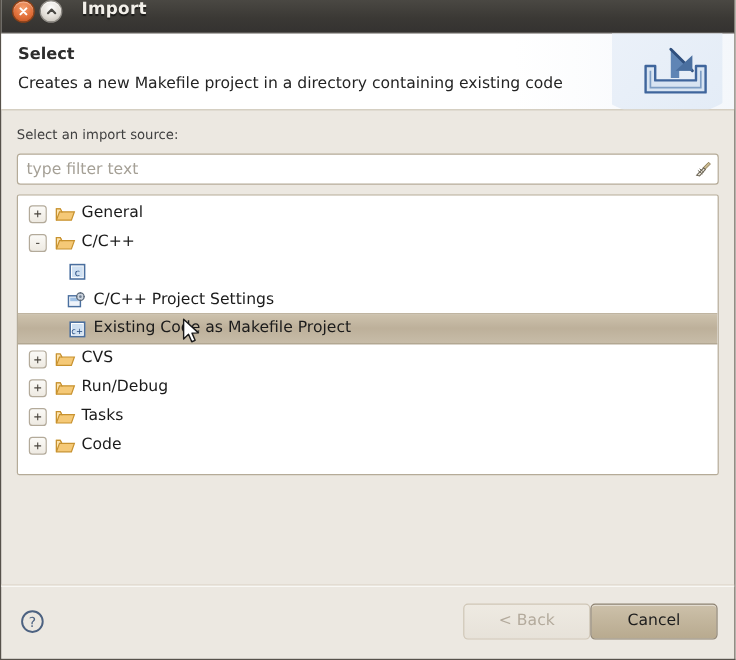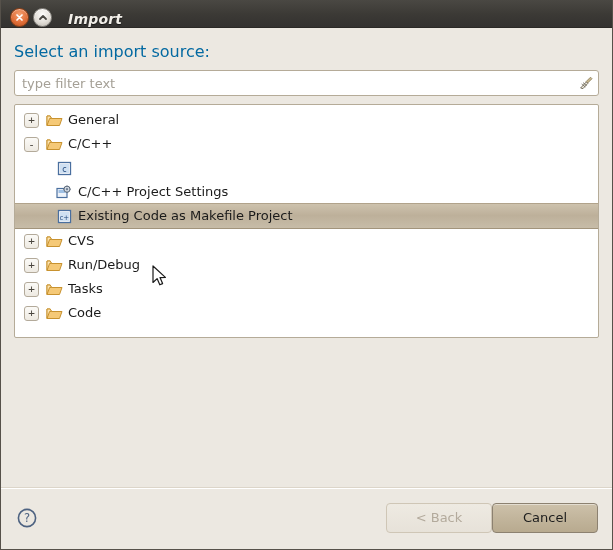--- a/index.html
+++ b/index.html
@@ -27,24 +27,23 @@
     overflow: hidden;
   }
 
   
   .titlebar {
     position: relative;
     height: 28px;
     background: linear-gradient(to bottom, #4a4843 0%, #3b3935 55%, #343230 100%);
     border-bottom: 1px solid #2b2926;
     display: flex;
-    align-items: flex-end;
+    align-items: flex-start;
     padding-left: 9px;
     box-sizing: border-box;
-    font-style: italic;
   }
   .winbtn {
     width: 19px;
     height: 19px;
     border-radius: 50%;
     display: flex;
     align-items: center;
     justify-content: center;
     margin-right: 4px;
     position: relative;
@@ -111,22 +110,22 @@
     right: 8px;
     top: 9px;
   }
 
   
   .body {
     padding: 14px 13px 0 13px;
     box-sizing: border-box;
   }
   .field-label {
-    font-size: 16px;
-    color: #0369a1;
+    font-size: 11px;
+    color: #404040;
     margin-bottom: 9px;
   }
   .filter-row {
     position: relative;
     height: 26px;
     margin-bottom: 8px;
   }
   .filter-input {
     width: 100%;
     height: 26px;
@@ -292,20 +291,34 @@
       </svg>
     </div>
     <div class="winbtn maximize">
       <svg width="10" height="9" viewBox="0 0 10 9">
         <path d="M2 6 L5 3 L8 6" stroke="#4a4843" stroke-width="1.8" stroke-linecap="round" stroke-linejoin="round" fill="none"></path>
       </svg>
     </div>
     <div class="title-text">Import</div>
   </div>
 
+  <div class="header">
+    <div class="header-title">Select</div>
+    <div class="header-desc">Creates a new Makefile project in a directory containing existing code</div>
+    <div class="header-icon">
+      <div class="swoosh"></div>
+      <svg width="62" height="46" viewBox="0 0 62 46">
+        <path d="M6 18 L6 40 L56 40 L56 18 L48 18 L48 30 L14 30 L14 18 Z" fill="#d8e4f2" stroke="#3f659c" stroke-width="2" stroke-linejoin="round"></path>
+        <path d="M10 22 L10 36 L52 36 L52 22" fill="none" stroke="#7d9dc4" stroke-width="1.4"></path>
+        <path d="M27 4 L45 22 L34 22 L34 28 L27 28 Z" fill="#5f85b5"></path>
+        <path d="M27 4 L45 22" stroke="#2f4f7d" stroke-width="2.4" stroke-linecap="round" fill="none"></path>
+        <path d="M45 22 L31 22 L45 9 Z" fill="#4a6f9f"></path>
+      </svg>
+    </div>
+  </div>
 
   <div class="body">
     <div class="field-label">Select an import source:</div>
 
     <div class="filter-row">
       <input class="filter-input" type="text" value="" placeholder="type filter text" style="">
       <div class="clear-icon">
         <svg width="16" height="16" viewBox="0 0 16 16">
           <path d="M12.5 2.2 L14 3.7 L9.6 8.1 L8.1 6.6 Z" fill="#c9b88f" stroke="#8a7b55" stroke-width="0.8"></path>
           <path d="M8.4 6.9 L9.8 8.3 L5.0 13.6 L2.6 13.0 Z" fill="#efeade" stroke="#6b6455" stroke-width="0.9"></path>

